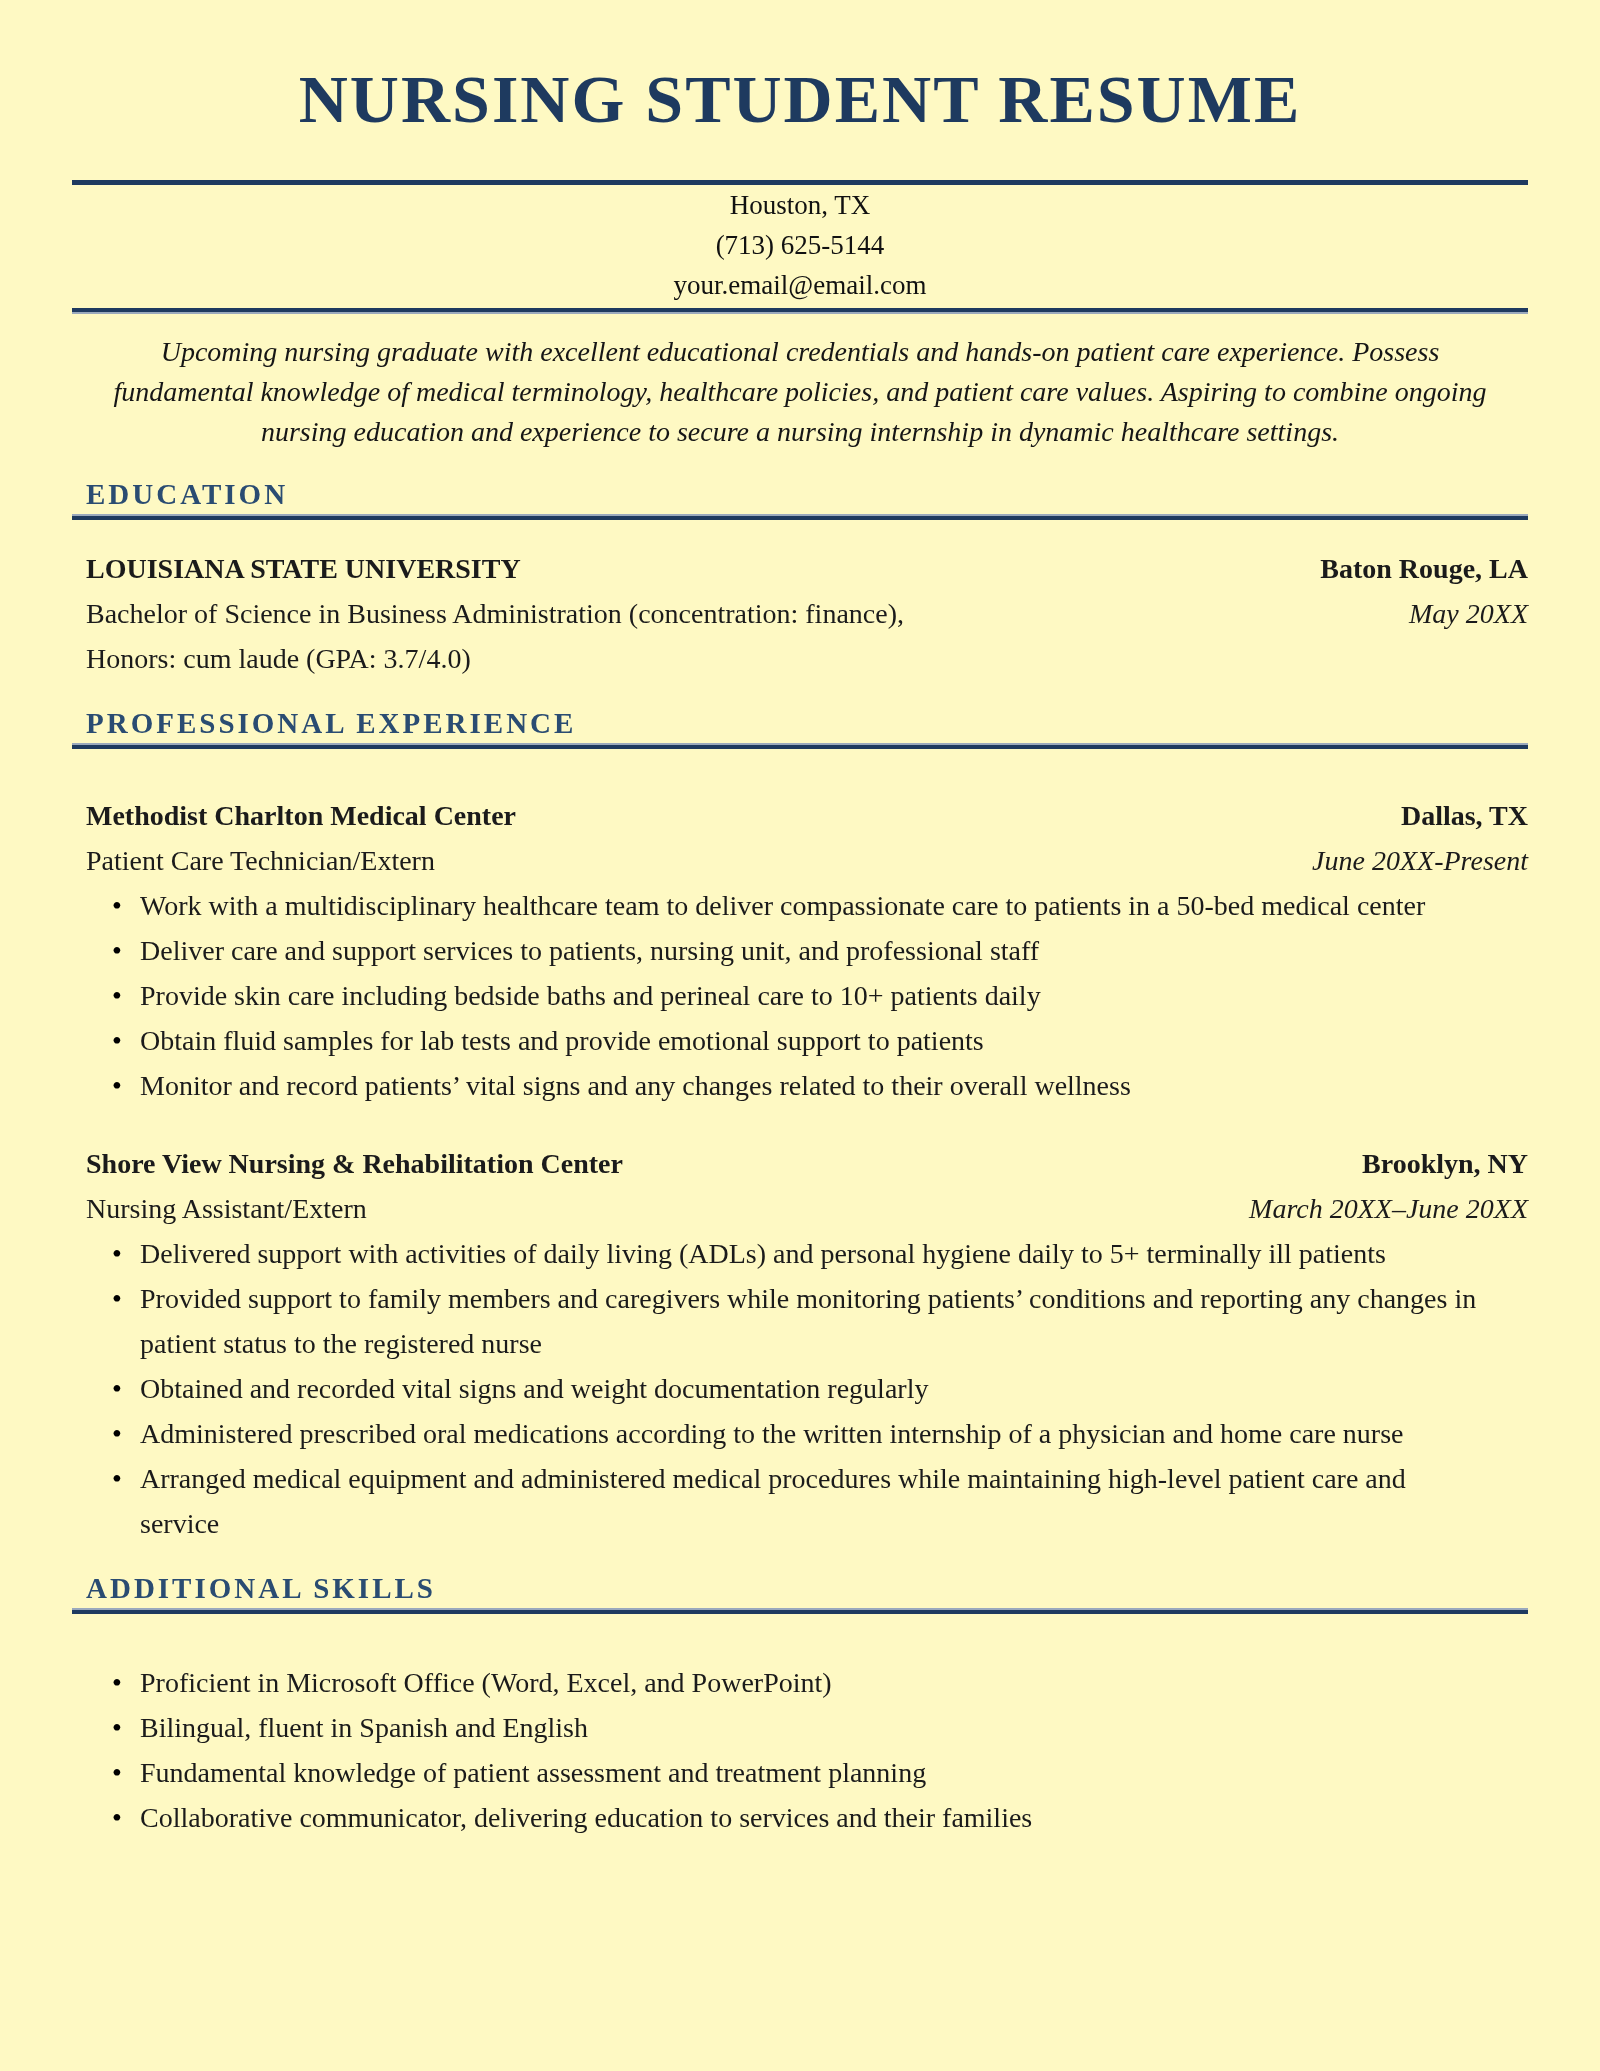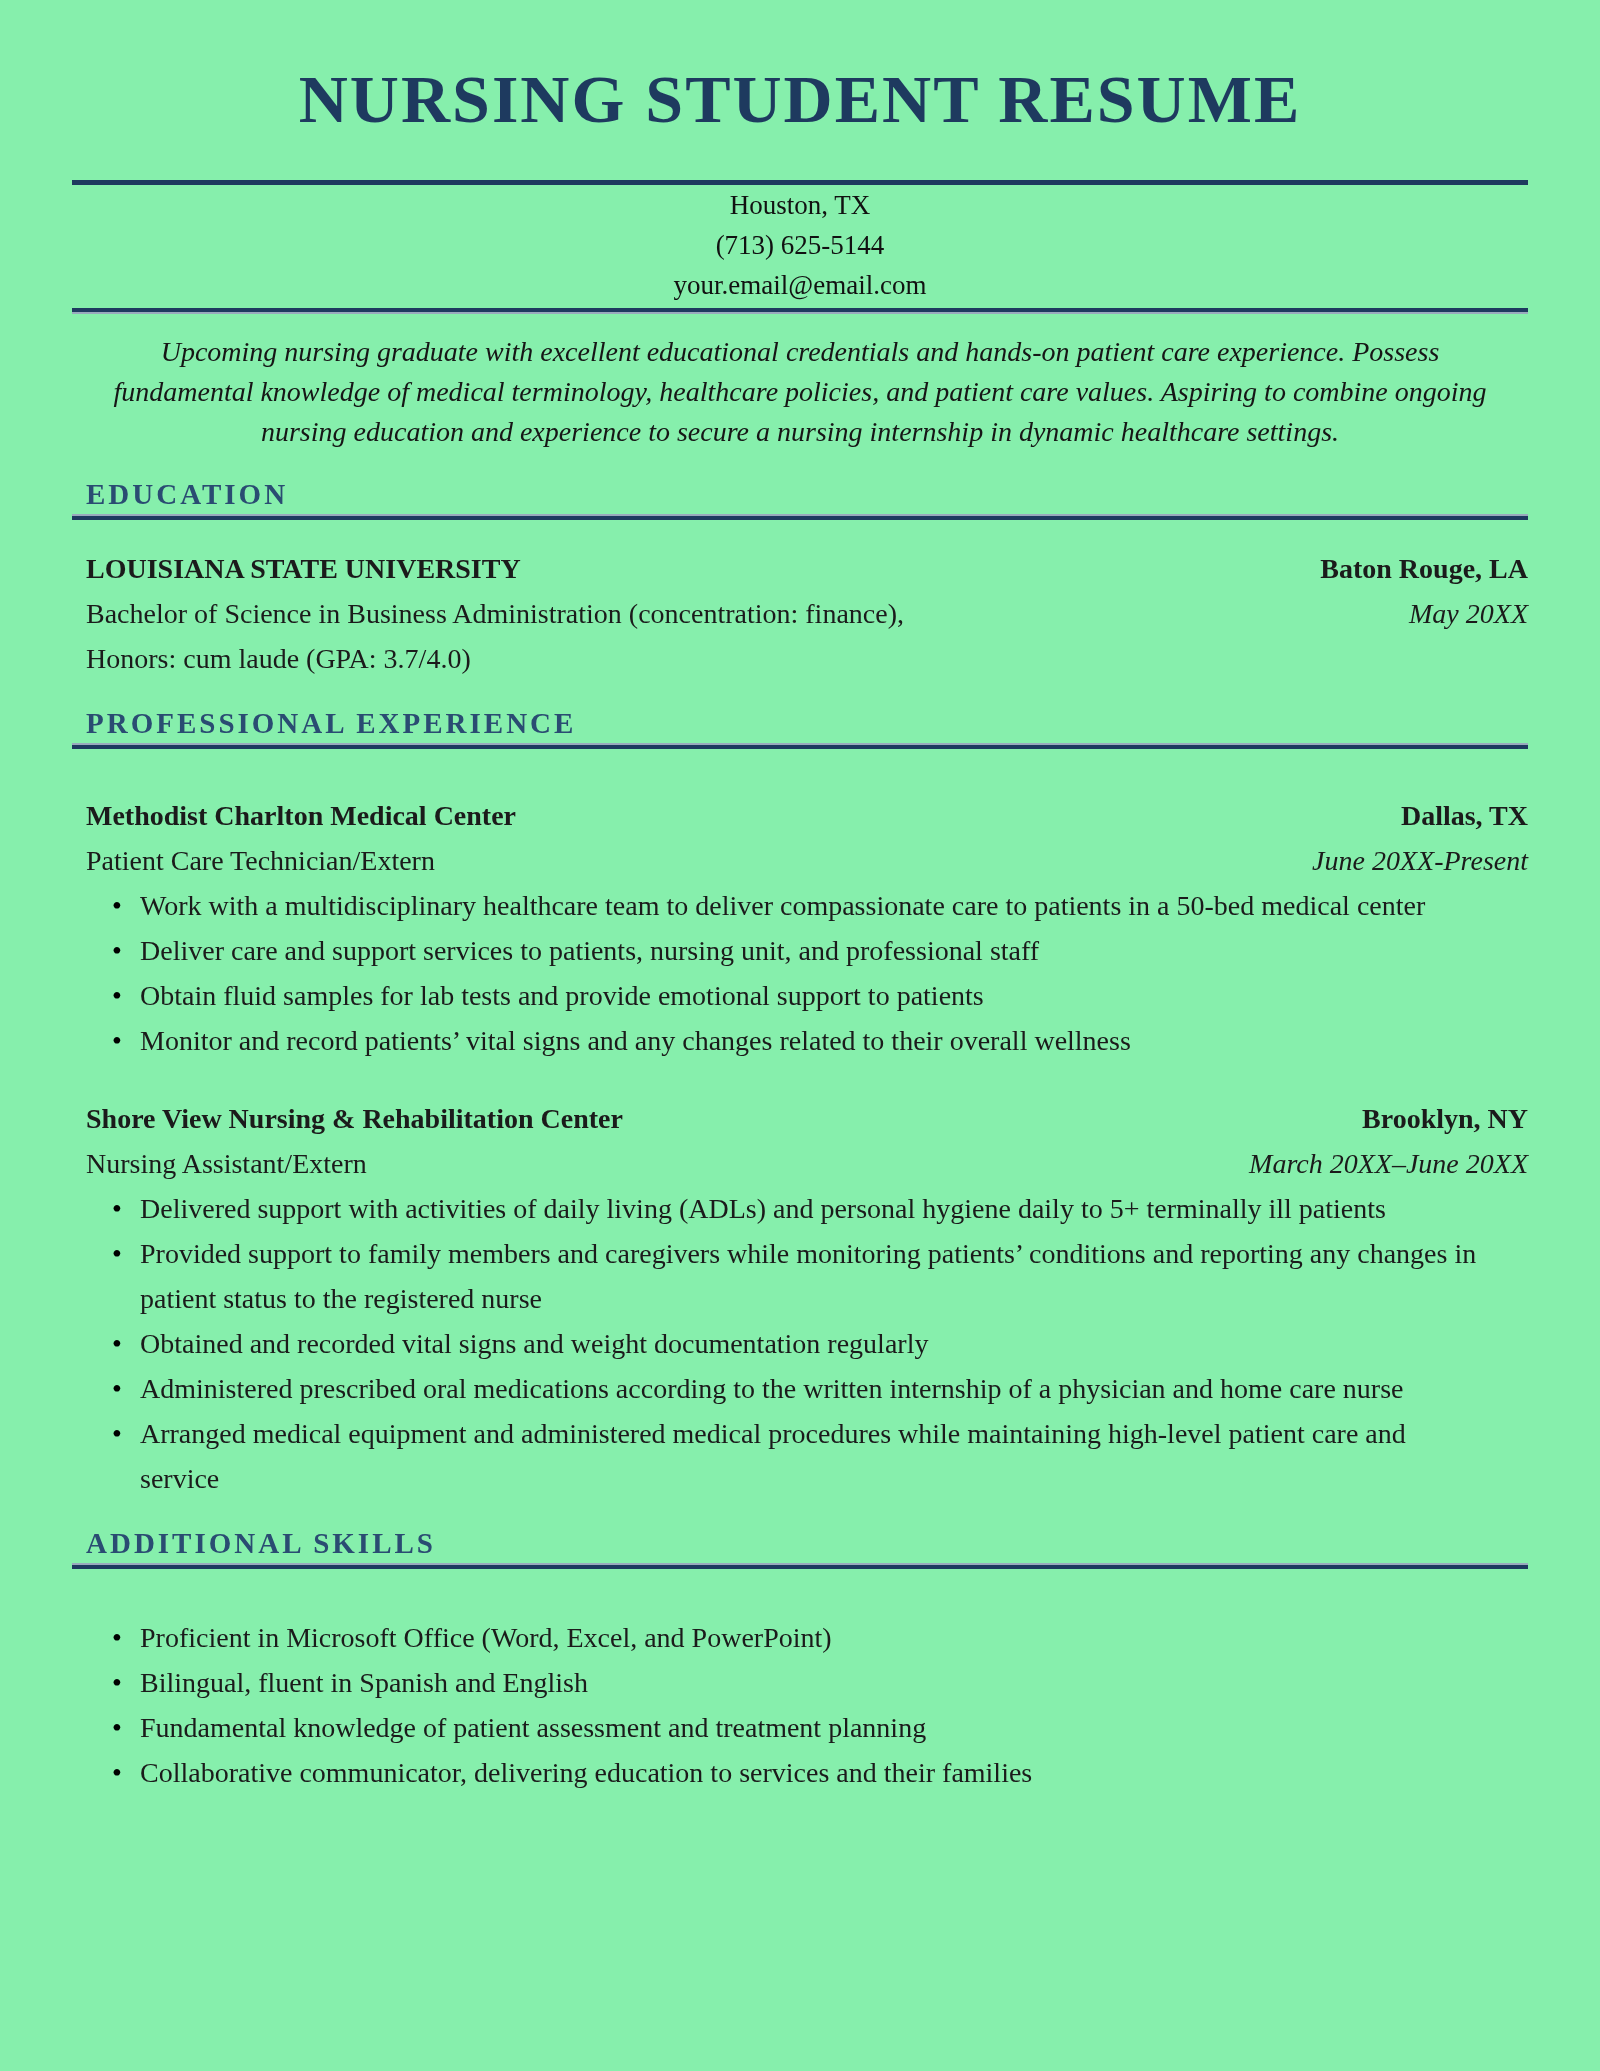--- a/index.html
+++ b/index.html
@@ -3,21 +3,21 @@
 <meta charset="utf-8">
 <style>
   html, body { margin: 0; padding: 0; background: #ffffff; }
   .page {
     position: relative;
     width: 1600px;
     height: 2071px;
     box-sizing: border-box;
     padding: 0 72px;
     overflow: hidden;
-    background: #86efac;
+    background: #fef9c3;
     font-family: "Liberation Serif", serif;
     font-size: 28px;
     line-height: 45px;
     color: #1b1b1b;
   }
   .title {
     margin: 56px 0 0 0;
     text-align: center;
     font-size: 68px;
     line-height: 86px;
@@ -140,20 +140,21 @@
       <span class="left bold">Methodist Charlton Medical Center</span>
       <span class="right bold">Dallas, TX</span>
     </div>
     <div class="row">
       <span class="left">Patient Care Technician/Extern</span>
       <span class="right italic">June 20XX-Present</span>
     </div>
     <ul class="bullets">
       <li>Work with a multidisciplinary healthcare team to deliver compassionate care to patients in a 50-bed medical center</li>
       <li>Deliver care and support services to patients, nursing unit, and professional staff</li>
+      <li>Provide skin care including bedside baths and perineal care to 10+ patients daily</li>
       <li>Obtain fluid samples for lab tests and provide emotional support to patients</li>
       <li>Monitor and record patients’ vital signs and any changes related to their overall wellness</li>
     </ul>
   </div>
 
   <div class="job-next">
     <div class="row">
       <span class="left bold">Shore View Nursing &amp; Rehabilitation Center</span>
       <span class="right bold">Brooklyn, NY</span>
     </div>

